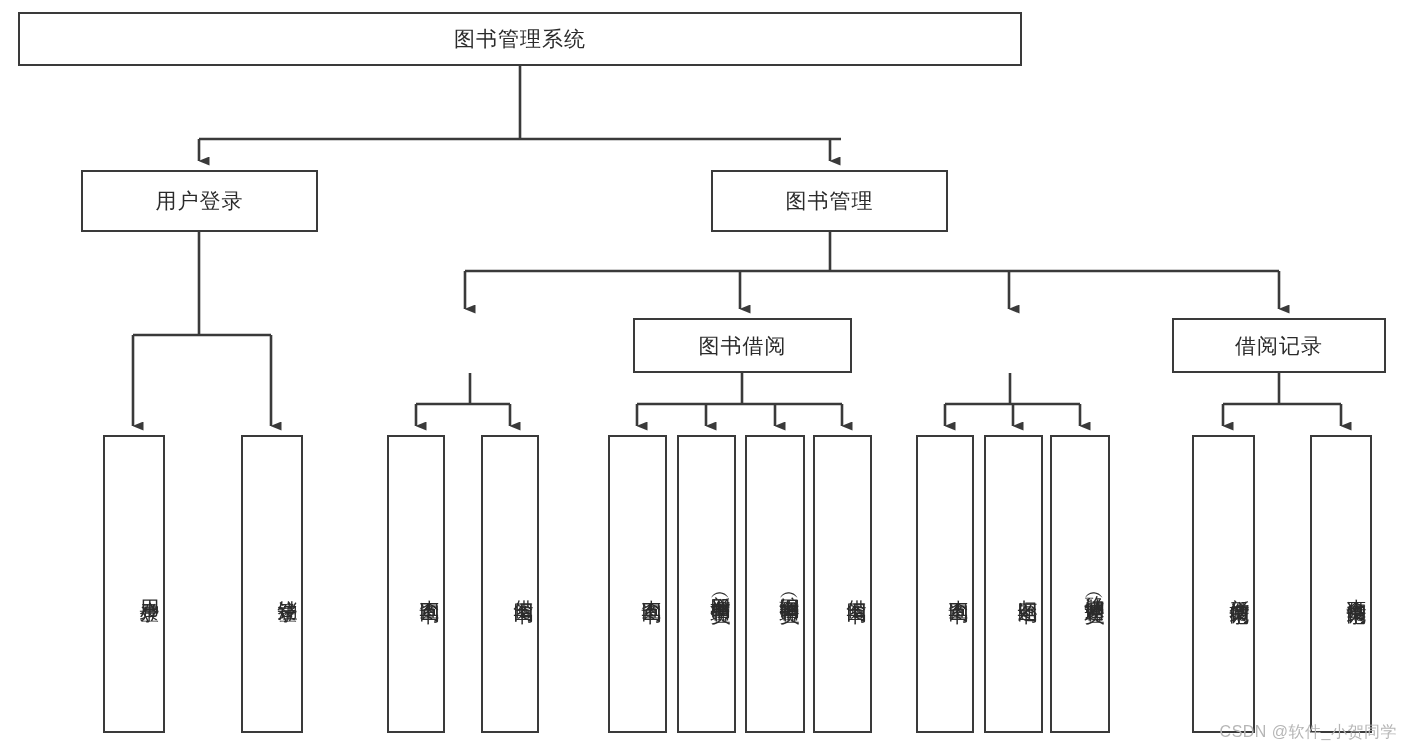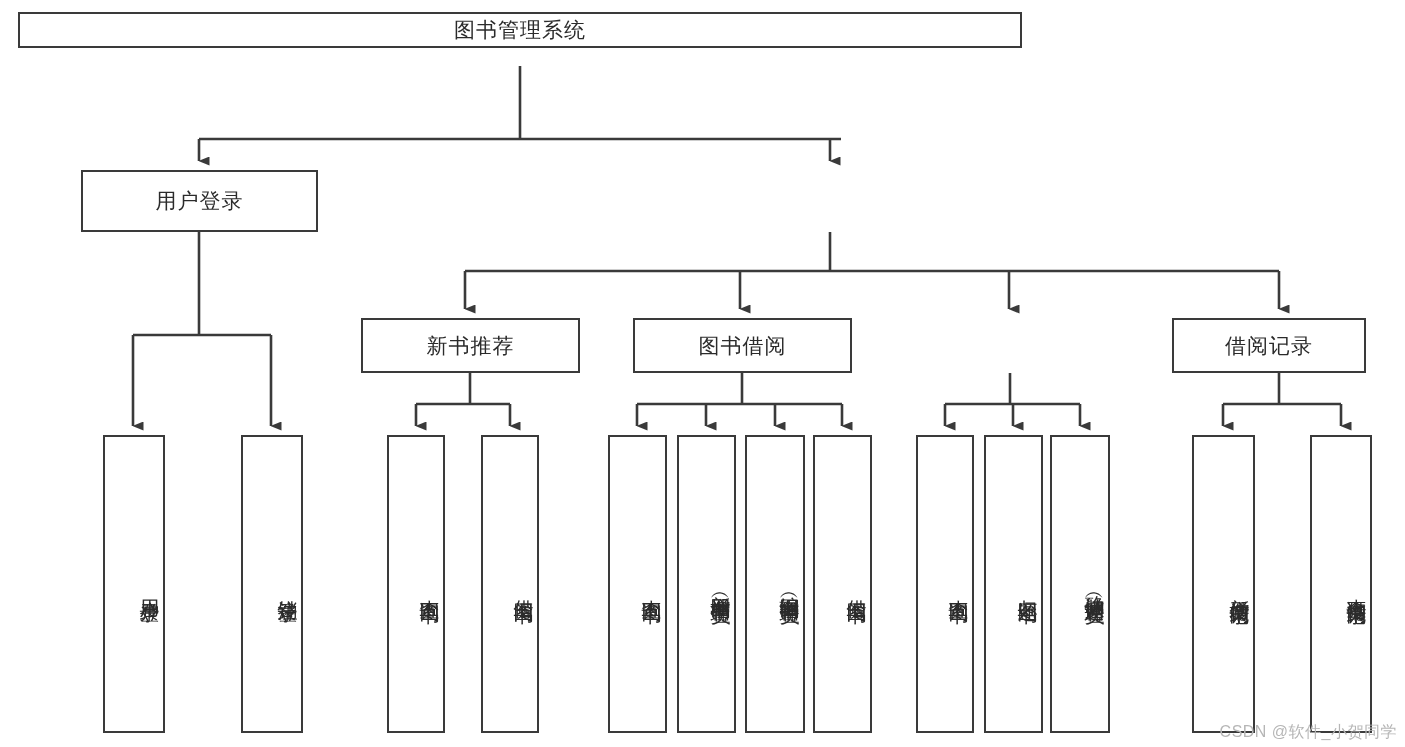--- a/index.html
+++ b/index.html
@@ -117,35 +117,35 @@
       <path d="M 1013,404 L 1013,426" marker-end="url(#arrowhead)"></path>
       <path d="M 1080,404 L 1080,426" marker-end="url(#arrowhead)"></path>
 
       <path d="M 1279,373 L 1279,404"></path>
       <path d="M 1223,404 L 1341,404"></path>
       <path d="M 1223,404 L 1223,426" marker-end="url(#arrowhead)"></path>
       <path d="M 1341,404 L 1341,426" marker-end="url(#arrowhead)"></path>
     </g>
   </svg>
 
-  <div class="node horiz" style="left:18px; top:12px; width:1004px; height:36px;">
+  <div class="node horiz" style="left:18px; top:12px; width:1004px; height:54px;">
     <span>图书管理系统</span>
   </div>
 
   <div class="node horiz" style="left:81px; top:170px; width:237px; height:62px;">
     <span>用户登录</span>
   </div>
+  <div class="node horiz" style="left:711px; top:170px; width:237px; height:62px;">
+    <span>图书管理</span>
+  </div>
 
-  <div class="node horiz" style="left:361px; top:318px; width:219px; height:55px;">
-    <span>新书推荐</span>
-  </div>
   <div class="node horiz" style="left:633px; top:318px; width:219px; height:55px;">
     <span>图书借阅</span>
   </div>
-  <div class="node horiz" style="left:1172px; top:318px; width:194px; height:55px;">
+  <div class="node horiz" style="left:1172px; top:318px; width:214px; height:55px;">
     <span>借阅记录</span>
   </div>
 
   <div class="node vert" style="left:103px; top:435px; width:62px; height:298px;">
     <span class="vtext">用户登录</span>
   </div>
   <div class="node vert" style="left:241px; top:435px; width:62px; height:298px;">
     <span class="vtext">注销登录</span>
   </div>
   <div class="node vert" style="left:387px; top:435px; width:58px; height:298px;">

